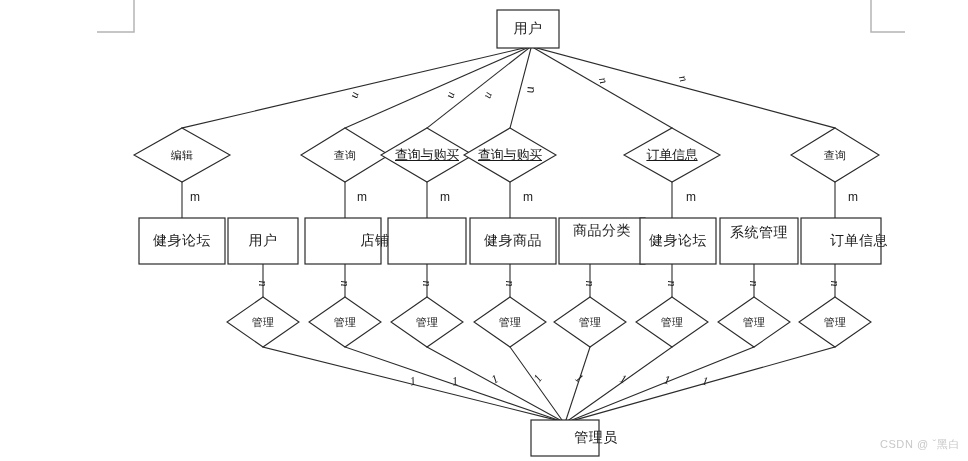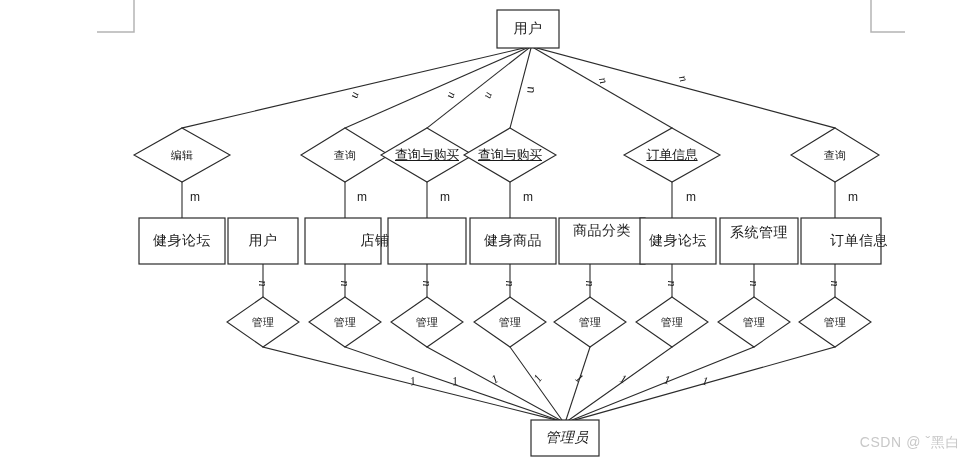--- a/index.html
+++ b/index.html
@@ -58,21 +58,21 @@
     white-space: nowrap;
   }
   .card-plain {
     font-family: "Liberation Sans", sans-serif;
     font-style: normal;
   }
   .watermark {
     position: absolute;
     right: 8px;
     bottom: 8px;
-    font-size: 14px;
+    font-size: 11px;
     color: #c8c8c8;
     letter-spacing: 0.6px;
     white-space: nowrap;
   }
 </style>
 </head>
 <body>
 
 <div id="canvas">
 
@@ -170,21 +170,21 @@
 
   <div class="node-label rel-label" style="left:227px;top:309px;width:72px;height:26px;">管理</div>
   <div class="node-label rel-label" style="left:309px;top:309px;width:72px;height:26px;">管理</div>
   <div class="node-label rel-label" style="left:391px;top:309px;width:72px;height:26px;">管理</div>
   <div class="node-label rel-label" style="left:474px;top:309px;width:72px;height:26px;">管理</div>
   <div class="node-label rel-label" style="left:554px;top:309px;width:72px;height:26px;">管理</div>
   <div class="node-label rel-label" style="left:636px;top:309px;width:72px;height:26px;">管理</div>
   <div class="node-label rel-label" style="left:718px;top:309px;width:72px;height:26px;">管理</div>
   <div class="node-label rel-label" style="left:799px;top:309px;width:72px;height:26px;">管理</div>
 
-  <div class="node-label entity-label" style="left:533px;top:420px;width:68px;height:36px;font-style:italic;">管理员</div>
+  <div class="node-label entity-label" style="left:562px;top:420px;width:68px;height:36px;">管理员</div>
 
   <div class="card-label" style="left:353px;top:88px;transform:rotate(108deg);">n</div>
   <div class="card-label" style="left:449px;top:88px;transform:rotate(108deg);">n</div>
   <div class="card-label" style="left:486px;top:88px;transform:rotate(112deg);">n</div>
   <div class="card-label card-plain" style="left:528px;top:83px;transform:rotate(95deg);">n</div>
   <div class="card-label" style="left:600px;top:73px;transform:rotate(72deg);">n</div>
   <div class="card-label" style="left:680px;top:71px;transform:rotate(70deg);">n</div>
 
   <div class="card-label card-plain" style="left:190px;top:190px;">m</div>
   <div class="card-label card-plain" style="left:357px;top:190px;">m</div>

